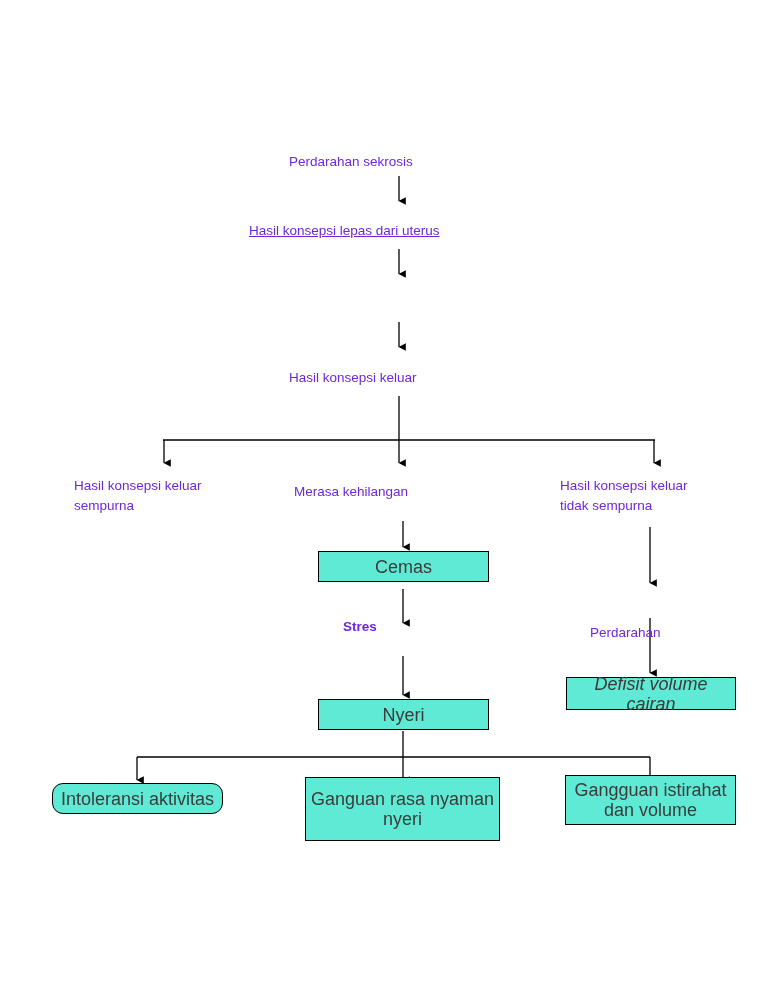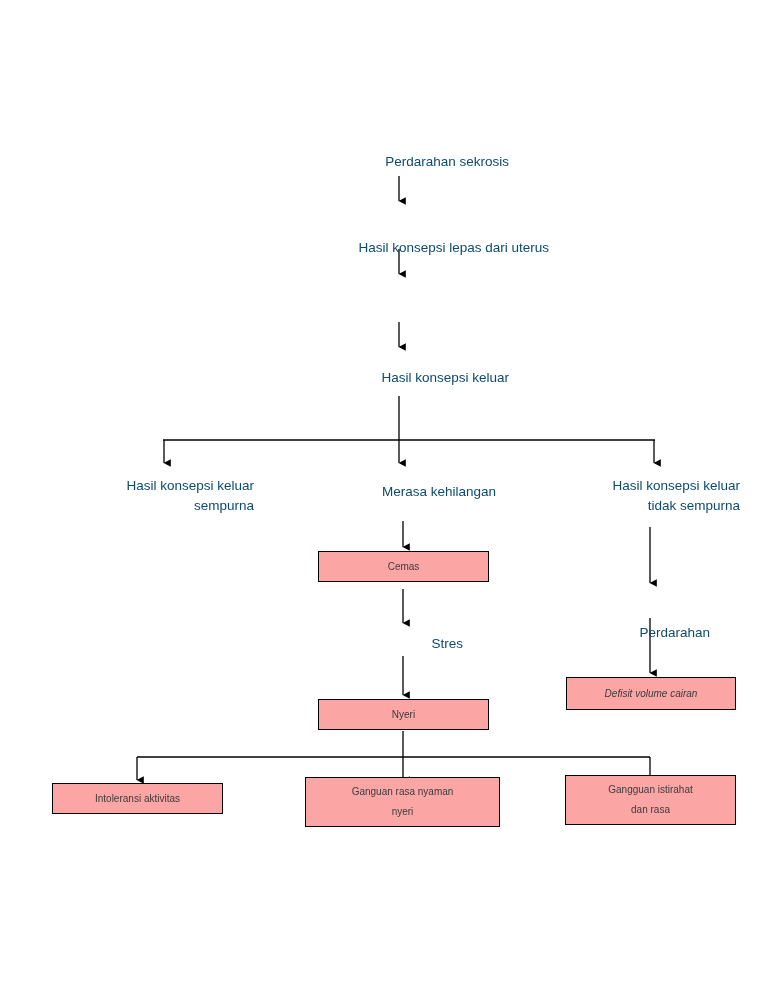--- a/index.html
+++ b/index.html
@@ -20,38 +20,38 @@
     position: absolute;
     left: 0;
     top: 0;
     width: 768px;
     height: 994px;
   }
 
   
   .node-text {
     position: absolute;
-    text-align: right;
+    text-align: left;
     font-size: 13.5px;
     line-height: 20px;
-    color: #0c4a6e;
+    color: #6d28d9;
     white-space: pre-line;
   }
 
   
   .node-box {
     position: absolute;
     box-sizing: border-box;
     border: 1.2px solid #000000;
-    background: #fca5a5;
+    background: #5eead4;
     display: flex;
     align-items: center;
     justify-content: center;
     text-align: center;
-    font-size: 10px;
+    font-size: 18px;
     line-height: 20px;
     color: #3c3c3c;
     white-space: pre-line;
     padding: 2px 4px;
   }
 
   
   #connectors {
     position: absolute;
     left: 0;
@@ -93,44 +93,44 @@
       <line x1="403" y1="731" x2="403" y2="757"></line>
       <line x1="137" y1="757" x2="650" y2="757"></line>
       <line x1="137" y1="757" x2="137" y2="780" marker-end="url(#ah)"></line>
       <line x1="403" y1="757" x2="403" y2="780" marker-end="url(#ah)"></line>
       <line x1="650" y1="757" x2="650" y2="780" marker-end="url(#ah)"></line>
     </g>
   </svg>
 
   <div class="node-text" style="left:289px; top:152px; width:220px;">Perdarahan sekrosis</div>
 
-  <div class="node-text" style="left:249px; top:238px; width:300px;">Hasil konsepsi lepas dari uterus</div>
+  <div class="node-text" style="left:249px; top:221px; width:300px;text-decoration:underline;">Hasil konsepsi lepas dari uterus</div>
 
 
   <div class="node-text" style="left:289px; top:368px; width:220px;">Hasil konsepsi keluar</div>
 
   <div class="node-text" style="left:74px; top:476px; width:180px;">Hasil konsepsi keluar
 sempurna</div>
 
-  <div class="node-text" style="left:316px; top:482px; width:180px;">Merasa kehilangan</div>
+  <div class="node-text" style="left:294px; top:482px; width:180px;">Merasa kehilangan</div>
 
   <div class="node-text" style="left:560px; top:476px; width:180px;">Hasil konsepsi keluar
 tidak sempurna</div>
 
-  <div class="node-text" style="left:343px; top:634px; width:120px;">Stres</div>
+  <div class="node-text" style="left:343px; top:617px; width:120px;font-weight:bold;">Stres</div>
 
   <div class="node-text" style="left:590px; top:591px; width:120px;margin-top:32px;">Perdarahan</div>
 
   <div class="node-box" style="left:318px; top:551px; width:171px; height:31px;">Cemas</div>
 
   <div class="node-box" style="left:318px; top:699px; width:171px; height:31px;">Nyeri</div>
 
   <div class="node-box" style="left:566px; top:677px; width:170px; height:33px;font-style:italic;">Defisit volume cairan</div>
 
-  <div class="node-box" style="left:52px; top:783px; width:171px; height:31px;">Intoleransi aktivitas</div>
+  <div class="node-box" style="left:52px; top:783px; width:171px; height:31px;border-radius:11px;">Intoleransi aktivitas</div>
 
-  <div class="node-box" style="left:305px; top:777px; width:195px; height:50px;">Ganguan rasa nyaman
+  <div class="node-box" style="left:305px; top:777px; width:195px; height:64px;">Ganguan rasa nyaman
 nyeri</div>
 
   <div class="node-box" style="left:565px; top:775px; width:171px; height:50px;">Gangguan istirahat
-dan rasa</div>
+dan volume</div>
 
 </div>
 
 </body></html>

